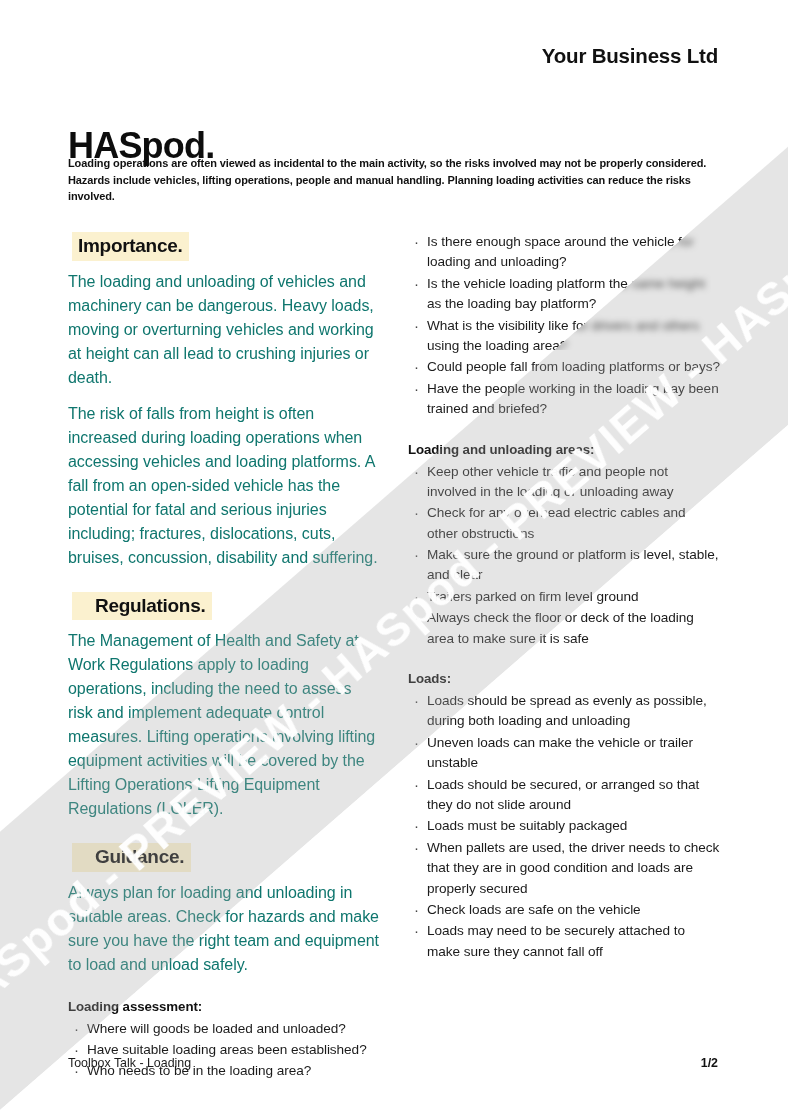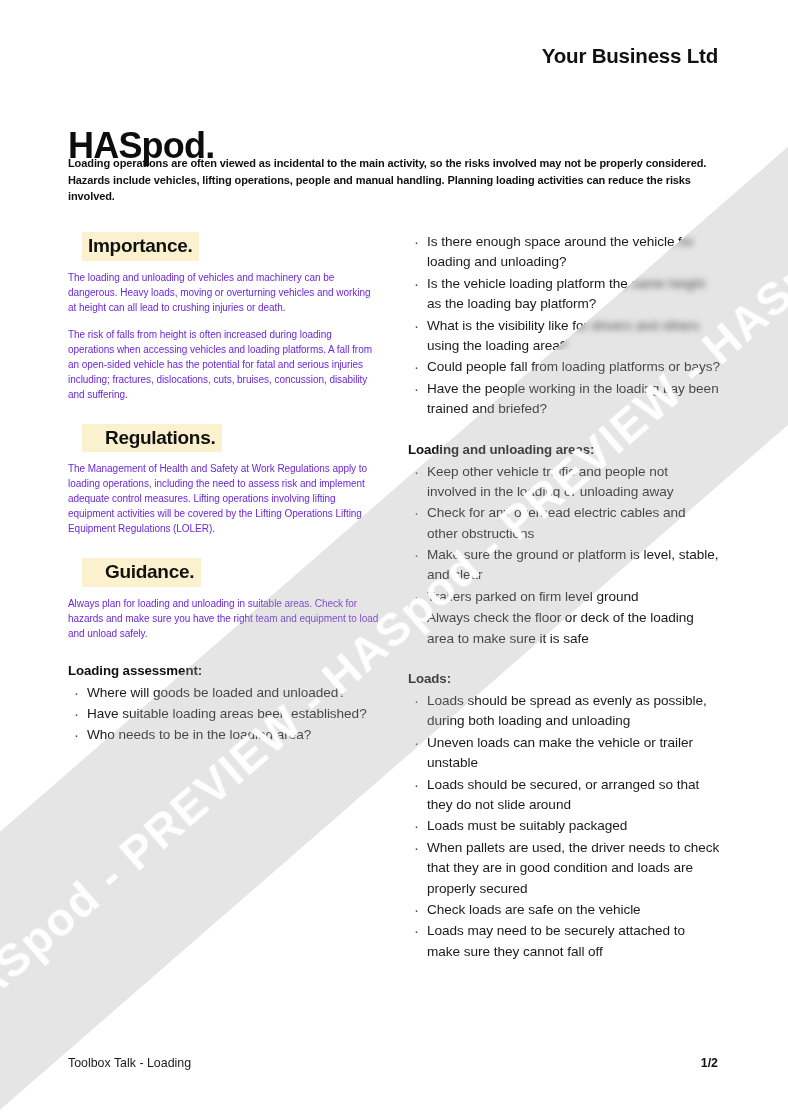--- a/index.html
+++ b/index.html
@@ -63,29 +63,29 @@
 
   .section-title {
     display: inline-block;
     background: #fbf1cf;
     font-size: 19px;
     font-weight: bold;
     color: #111111;
     padding: 4px 7px 4px 6px;
     letter-spacing: -0.3px;
     line-height: 1.08;
-    margin: 0 0 9px 14px;
+    margin: 0 0 9px 4px;
   }
   .section-title.spaced { margin-top: 22px; padding-left: 23px; }
 
   p.body {
     margin: 0 0 0 0;
-    font-size: 10px;
+    font-size: 16px;
     line-height: 1.50;
-    color: #6d28d9;
+    color: #0f766e;
     letter-spacing: -0.05px;
   }
   p.body + p.body { margin-top: 12px; }
 
   .sub-head {
     font-size: 13.3px;
     font-weight: bold;
     color: #111111;
     margin: 22px 0 5px 0;
     letter-spacing: -0.1px;

